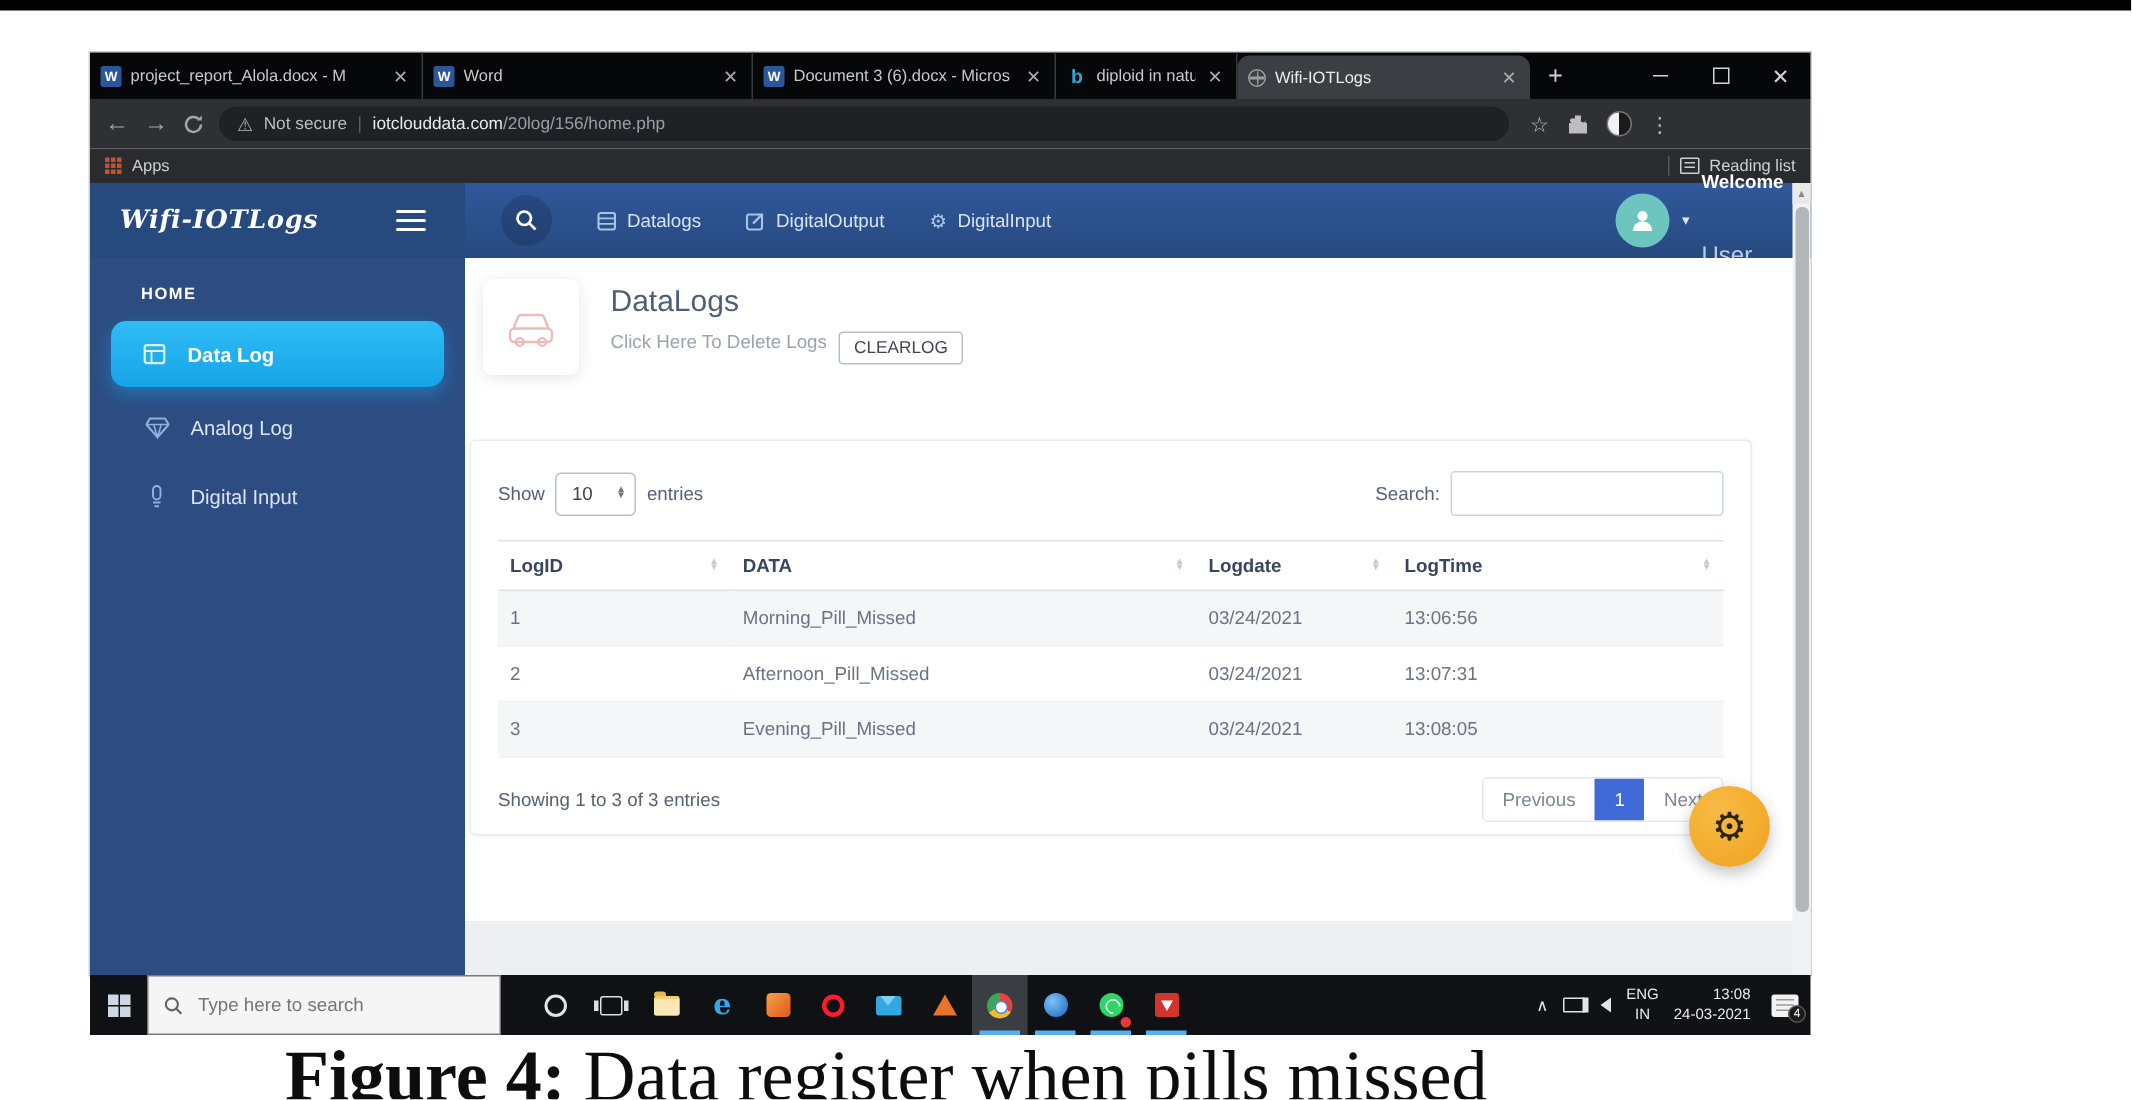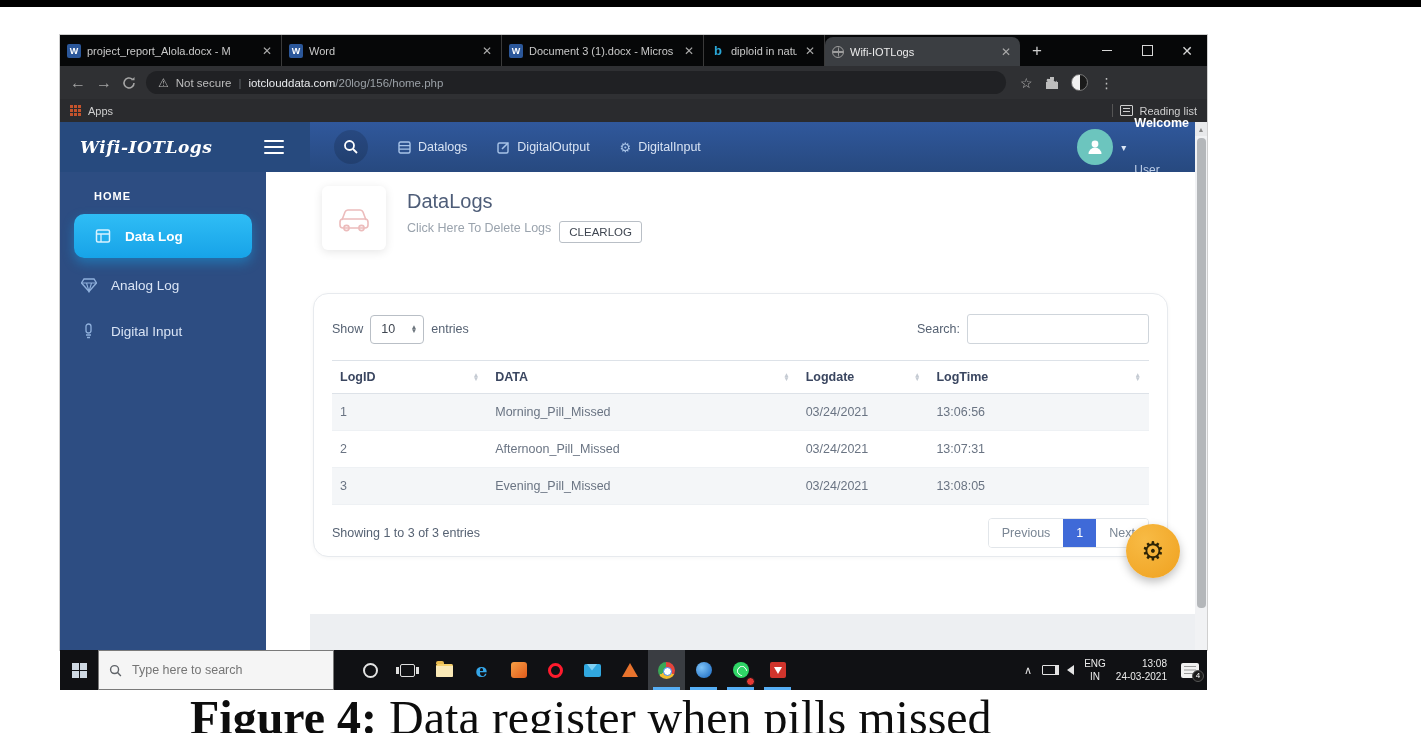--- a/index.html
+++ b/index.html
@@ -68,45 +68,45 @@
   .hamburger i{width:20px;height:2.5px;background:#fff;border-radius:1px;}
   .hdr-nav{display:flex;align-items:center;gap:30px;padding-left:24px;flex:1;}
   .hdr-search{width:34px;height:34px;border-radius:50%;background:rgba(0,0,0,.15);display:flex;align-items:center;justify-content:center;}
   .hdr-item{display:flex;align-items:center;gap:7px;font-size:12.5px;color:#d8e3f4;}
   .hdr-item .nico{color:#a8c4e8;display:flex;}
   .user-area{display:flex;align-items:center;gap:8px;padding-right:18px;}
   .avatar{width:36px;height:36px;border-radius:50%;background:#6cc5be;display:flex;align-items:center;justify-content:center;flex:none;}
   .chev{font-size:10px;color:#dbe6f5;}
   .user-text{line-height:1.2;}
   .welcome{font-size:12.5px;font-weight:bold;}
-  .uname{font-size:12px;color:#bccde7;margin-top:32px;}
-
-  
-  .sidebar{position:absolute;left:0;top:137px;width:206px;height:478px;background:#2d4d82;color:#fff;}
+  .uname{font-size:16px;color:#bccde7;margin-top:32px;}
+
+  
+  .sidebar{position:absolute;left:0;top:137px;width:250px;height:478px;background:#2d4d82;color:#fff;}
   .home-label{font-size:11px;font-weight:bold;letter-spacing:1px;color:#fff;padding:18px 0 12px 34px;}
-  .side-item{height:46px;display:flex;align-items:center;gap:14px;padding-left:20px;
+  .side-item{height:46px;display:flex;align-items:center;gap:14px;padding-left:36px;
              font-size:13.5px;color:#d9e4f5;}
   .side-item .sico{color:#8fb0dc;display:flex;width:17px;justify-content:center;}
   .side-item.active{margin:0 14px 4px 14px;padding-left:20px;height:44px;border-radius:10px;
         background:linear-gradient(180deg,#2fbdf5,#17a3e8);
         box-shadow:0 5px 12px rgba(23,163,232,.45);font-weight:bold;color:#fff;}
   .side-item.active .sico{color:#d9f2ff;}
 
   
   .main{position:absolute;left:250px;top:137px;width:885px;height:478px;background:#fff;}
   .main::after{content:"";position:absolute;left:0;right:0;bottom:0;height:36px;background:#edeff2;}
   .icon-card{position:absolute;left:12px;top:14px;width:64px;height:64px;background:#fff;border-radius:6px;
              box-shadow:0 2px 10px rgba(0,0,0,.1);display:flex;align-items:center;justify-content:center;}
   .page-title{position:absolute;left:97px;top:18px;font-size:20px;color:#4e5d78;}
   .subtitle-row{position:absolute;left:97px;top:49px;display:flex;align-items:flex-start;gap:8px;}
   .subtitle{font-size:12.5px;color:#9aa3ad;}
   .clear-btn{font-size:11.5px;color:#3f4651;background:#fff;border:1px solid #b9bfc6;border-radius:3px;padding:4px 9px;}
 
   .table-card{position:absolute;left:3px;top:121px;width:855px;height:264px;background:#fff;
-              border:1px solid #e7eaee;border-radius:15px;box-shadow:0 1px 4px rgba(0,0,0,.04);
+              border:1px solid #e7eaee;border-radius:4px;box-shadow:0 1px 4px rgba(0,0,0,.04);
               padding:20px 18px;}
   .controls{display:flex;justify-content:space-between;align-items:center;font-size:12.5px;color:#566273;}
   .show-group{display:flex;align-items:center;gap:7px;}
   .len-select{width:54px;height:29px;border:1px solid #b9bfc6;border-radius:4px;display:flex;
               align-items:center;justify-content:space-between;padding:0 6px 0 10px;color:#3f4651;}
   .tiny-arrows{display:flex;flex-direction:column;line-height:.6;font-size:6.5px;color:#6c757d;font-style:normal;}
   .search-group{display:flex;align-items:center;gap:7px;}
   .search-input{width:182px;height:30px;border:1px solid #cfd5db;border-radius:3px;padding:0 8px;font-size:13px;outline:none;}
   .dtable{width:100%;border-collapse:collapse;margin-top:16px;font-size:12.5px;}
   .dtable th{text-align:left;color:#3a4660;font-weight:bold;padding:9px 8px;
@@ -197,21 +197,21 @@
         <span class="title">project_report_Alola.docx - M</span>
         <span class="tab-close">✕</span>
       </div>
       <div class="tab" style="width:220px">
         <span class="fav fav-word">W</span>
         <span class="title">Word</span>
         <span class="tab-close">✕</span>
       </div>
       <div class="tab" style="width:202px">
         <span class="fav fav-word">W</span>
-        <span class="title">Document 3 (1).docx - Micros</span>
+        <span class="title">Document 3 (6).docx - Micros</span>
         <span class="tab-close">✕</span>
       </div>
       <div class="tab" style="width:121px">
         <span class="fav fav-bing">b</span>
         <span class="title">diploid in nature meaning - Bi</span>
         <span class="tab-close">✕</span>
       </div>
       <div class="tab active" style="width:195px">
         <span class="fav fav-globe"></span>
         <span class="title">Wifi-IOTLogs</span>

